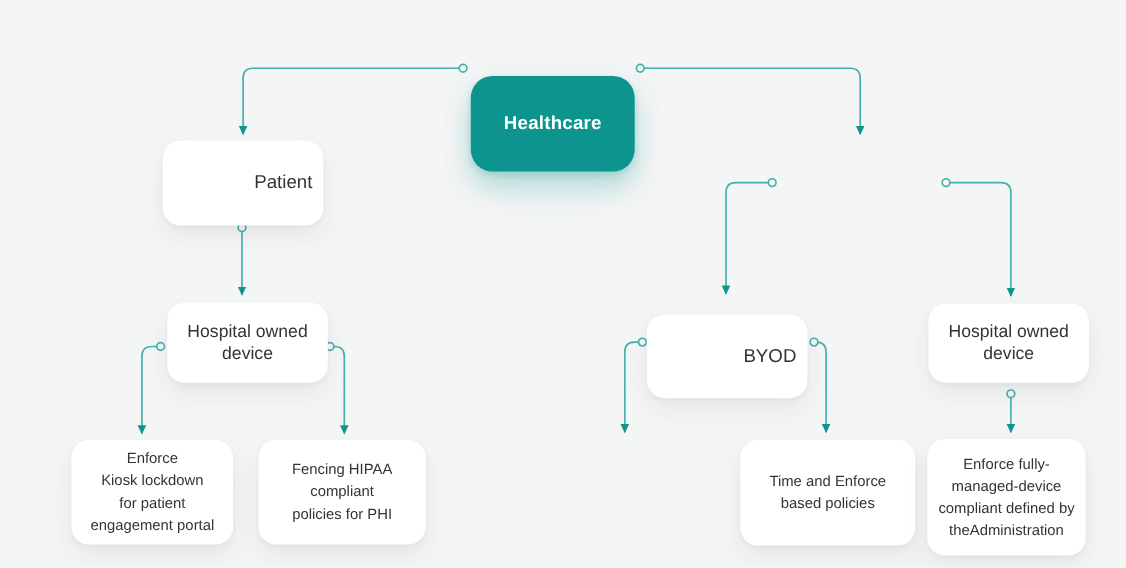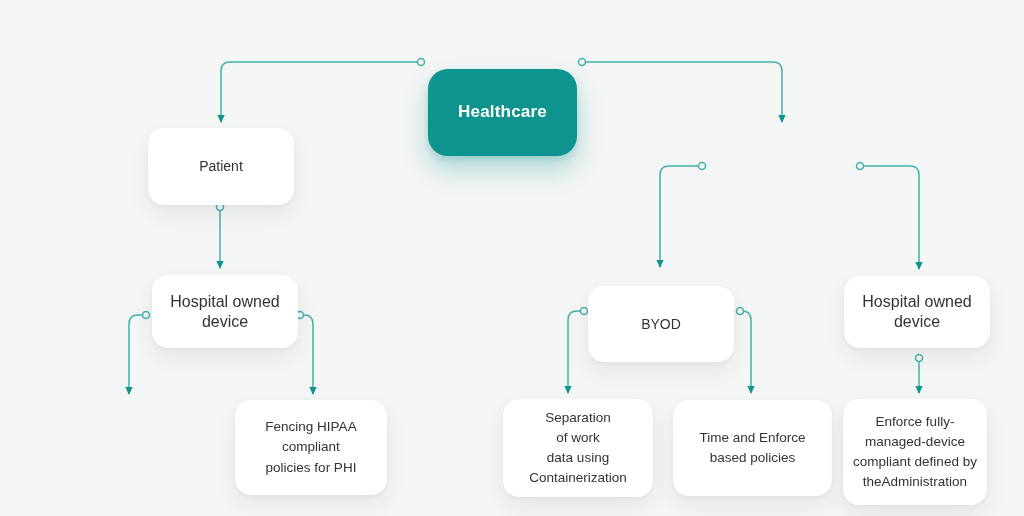--- a/index.html
+++ b/index.html
@@ -40,21 +40,21 @@
   .root{
     background:#0e948e;
     color:#ffffff;
     font-weight:700;
     font-size:17px;
     border-radius:20px;
     box-shadow:0 14px 26px rgba(14,148,142,0.30), 0 3px 6px rgba(14,148,142,0.18);
     letter-spacing:.2px;
     margin-top:46px;
   }
-  .lvl1{ font-size:14px; }
+  .lvl1{ font-size:17px;justify-content:flex-end; }
   .lvl2{ font-size:16px; }
   .lvl2 .node-label{ line-height:1.25;text-align:center; }
   .leaf{ font-size:13.5px; }
   .leaf .node-label{ line-height:1.5; }
 </style>
 </head>
 <body>
 
 <div class="canvas">
 
@@ -108,33 +108,33 @@
 
   <div class="node lvl1" style="left:588px;top:286px;width:146px;height:76px;">
     <span class="node-label">BYOD</span>
   </div>
 
   <div class="node lvl2" style="left:844px;top:276px;width:146px;height:72px;">
     <span class="node-label">Hospital owned
 device</span>
   </div>
 
+  <div class="node leaf" style="left:65px;top:400px;width:147px;height:95px;">
+    <span class="node-label">Enforce
+Kiosk lockdown
+for patient
+engagement portal</span>
+  </div>
 
   <div class="node leaf" style="left:235px;top:400px;width:152px;height:95px;">
     <span class="node-label">Fencing HIPAA
 compliant
 policies for PHI</span>
   </div>
 
-  <div class="node leaf" style="left:503px;top:399px;width:150px;height:98px;">
-    <span class="node-label">Separation
-of work
-data using
-Containerization</span>
-  </div>
 
   <div class="node leaf" style="left:673px;top:400px;width:159px;height:96px;">
     <span class="node-label">Time and Enforce
 based policies</span>
   </div>
 
   <div class="node leaf" style="left:843px;top:399px;width:144px;height:106px;">
     <span class="node-label">Enforce fully-
 managed-device
 compliant defined by

